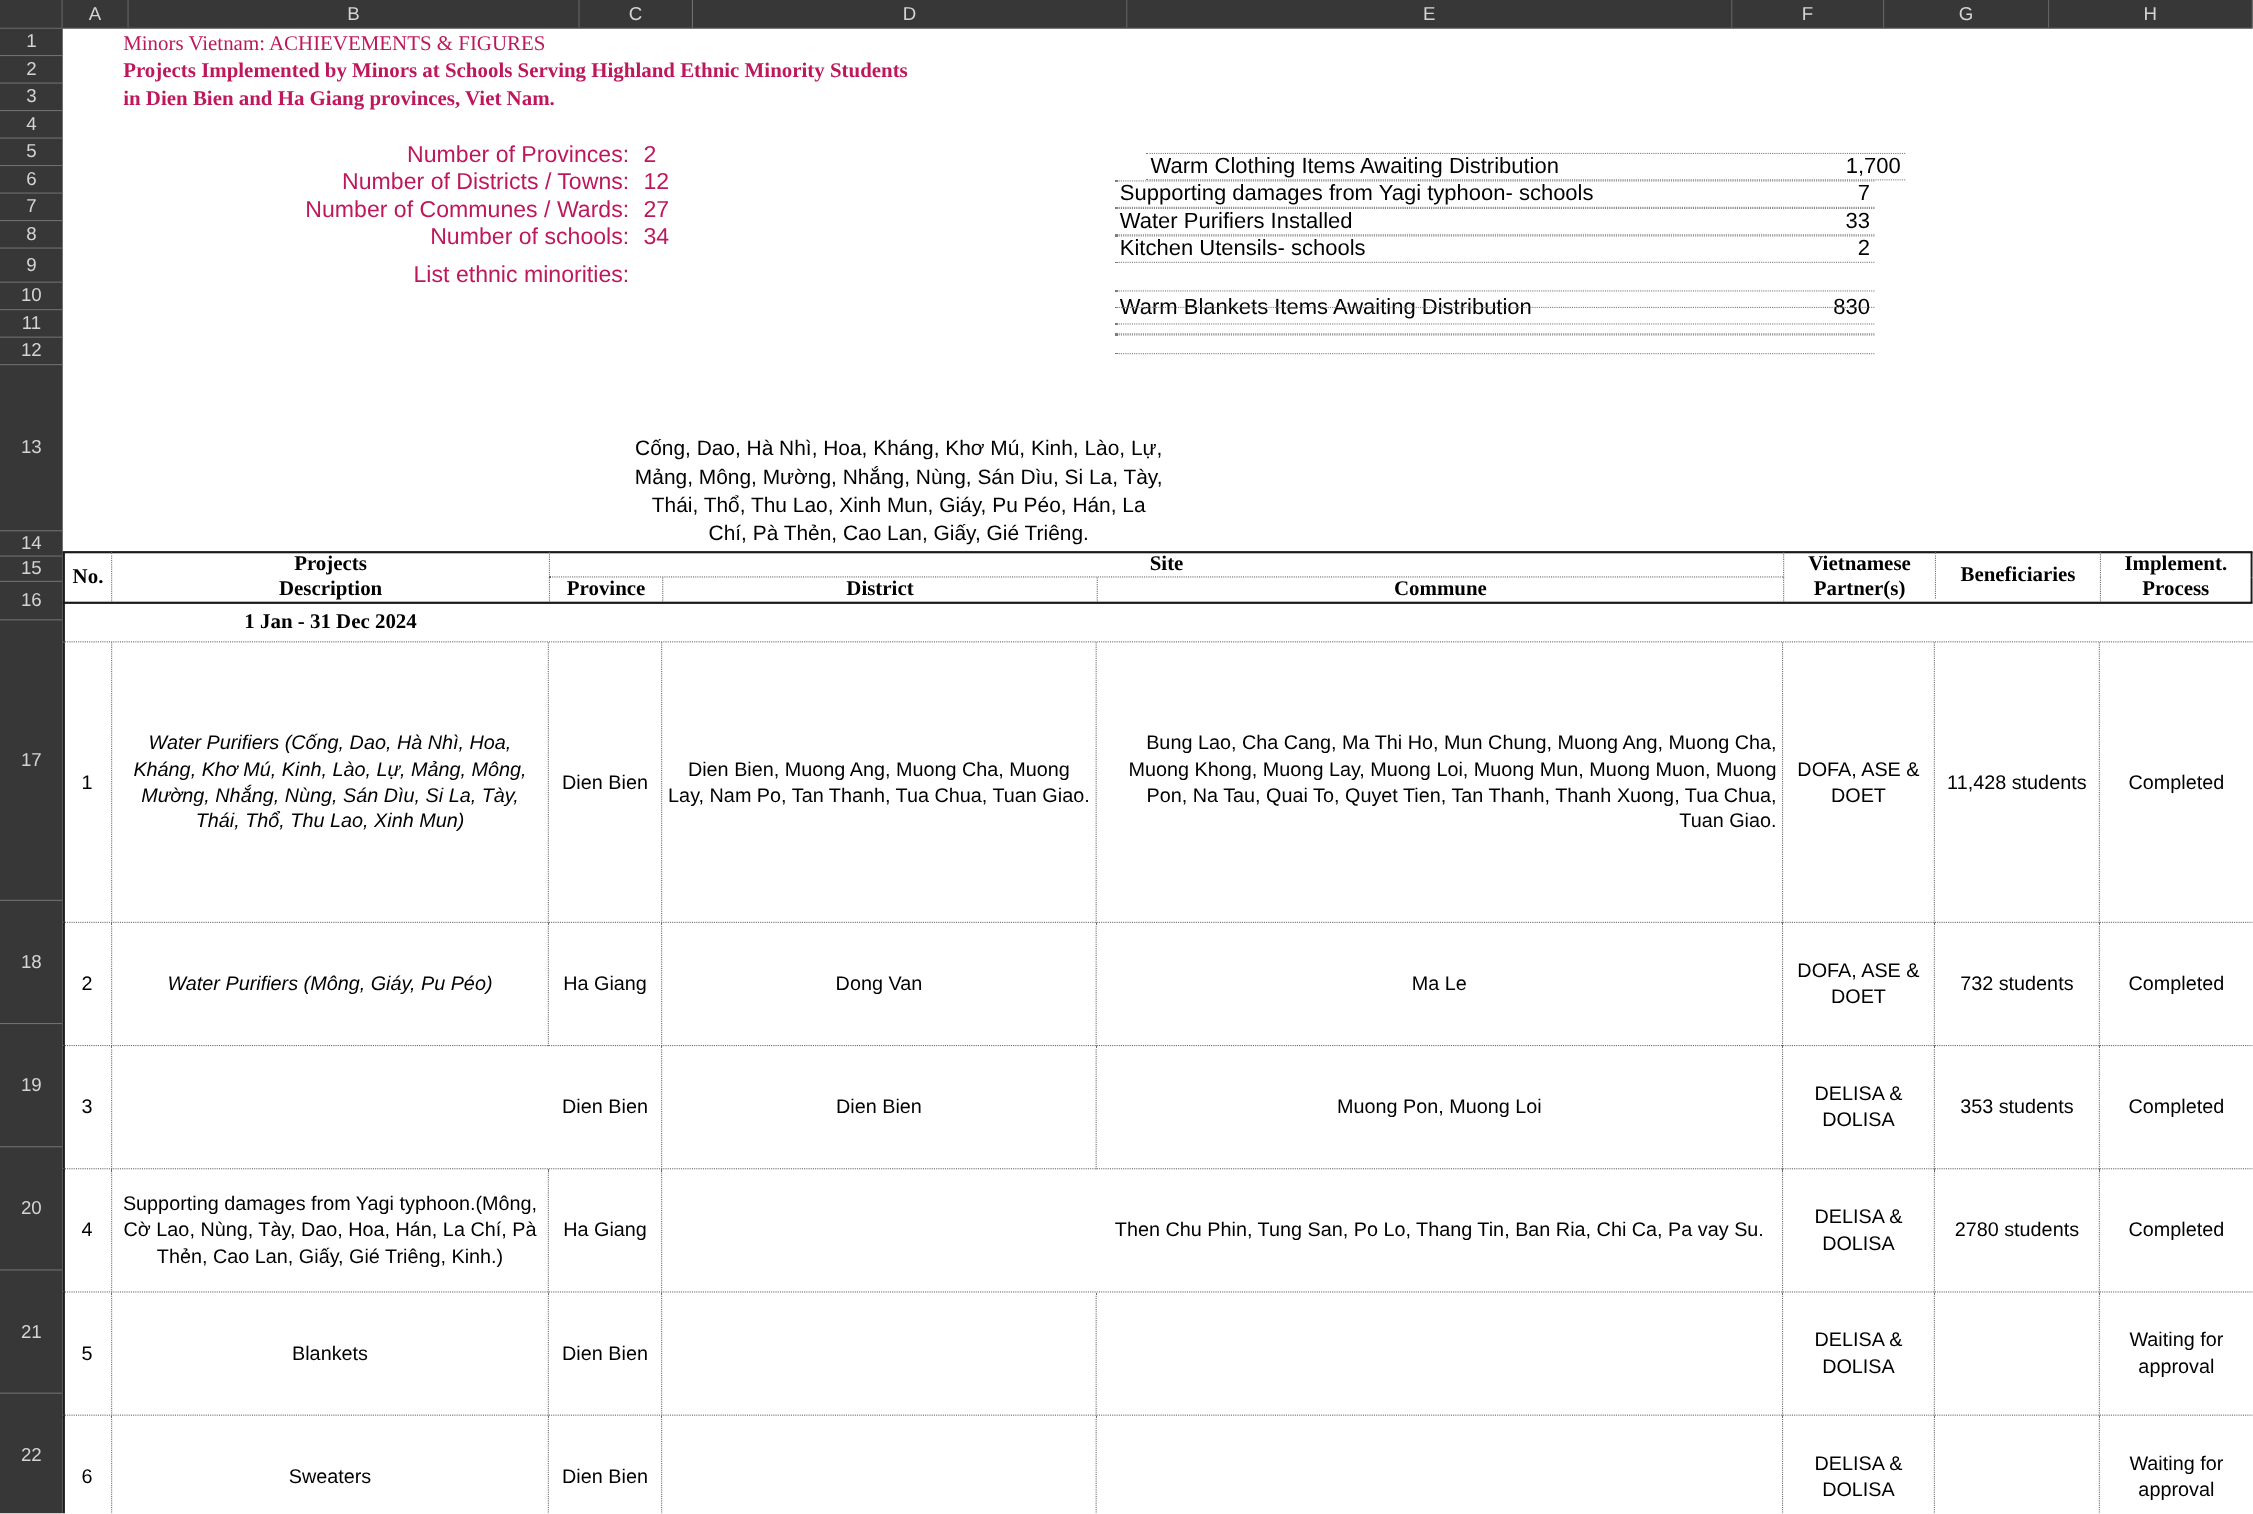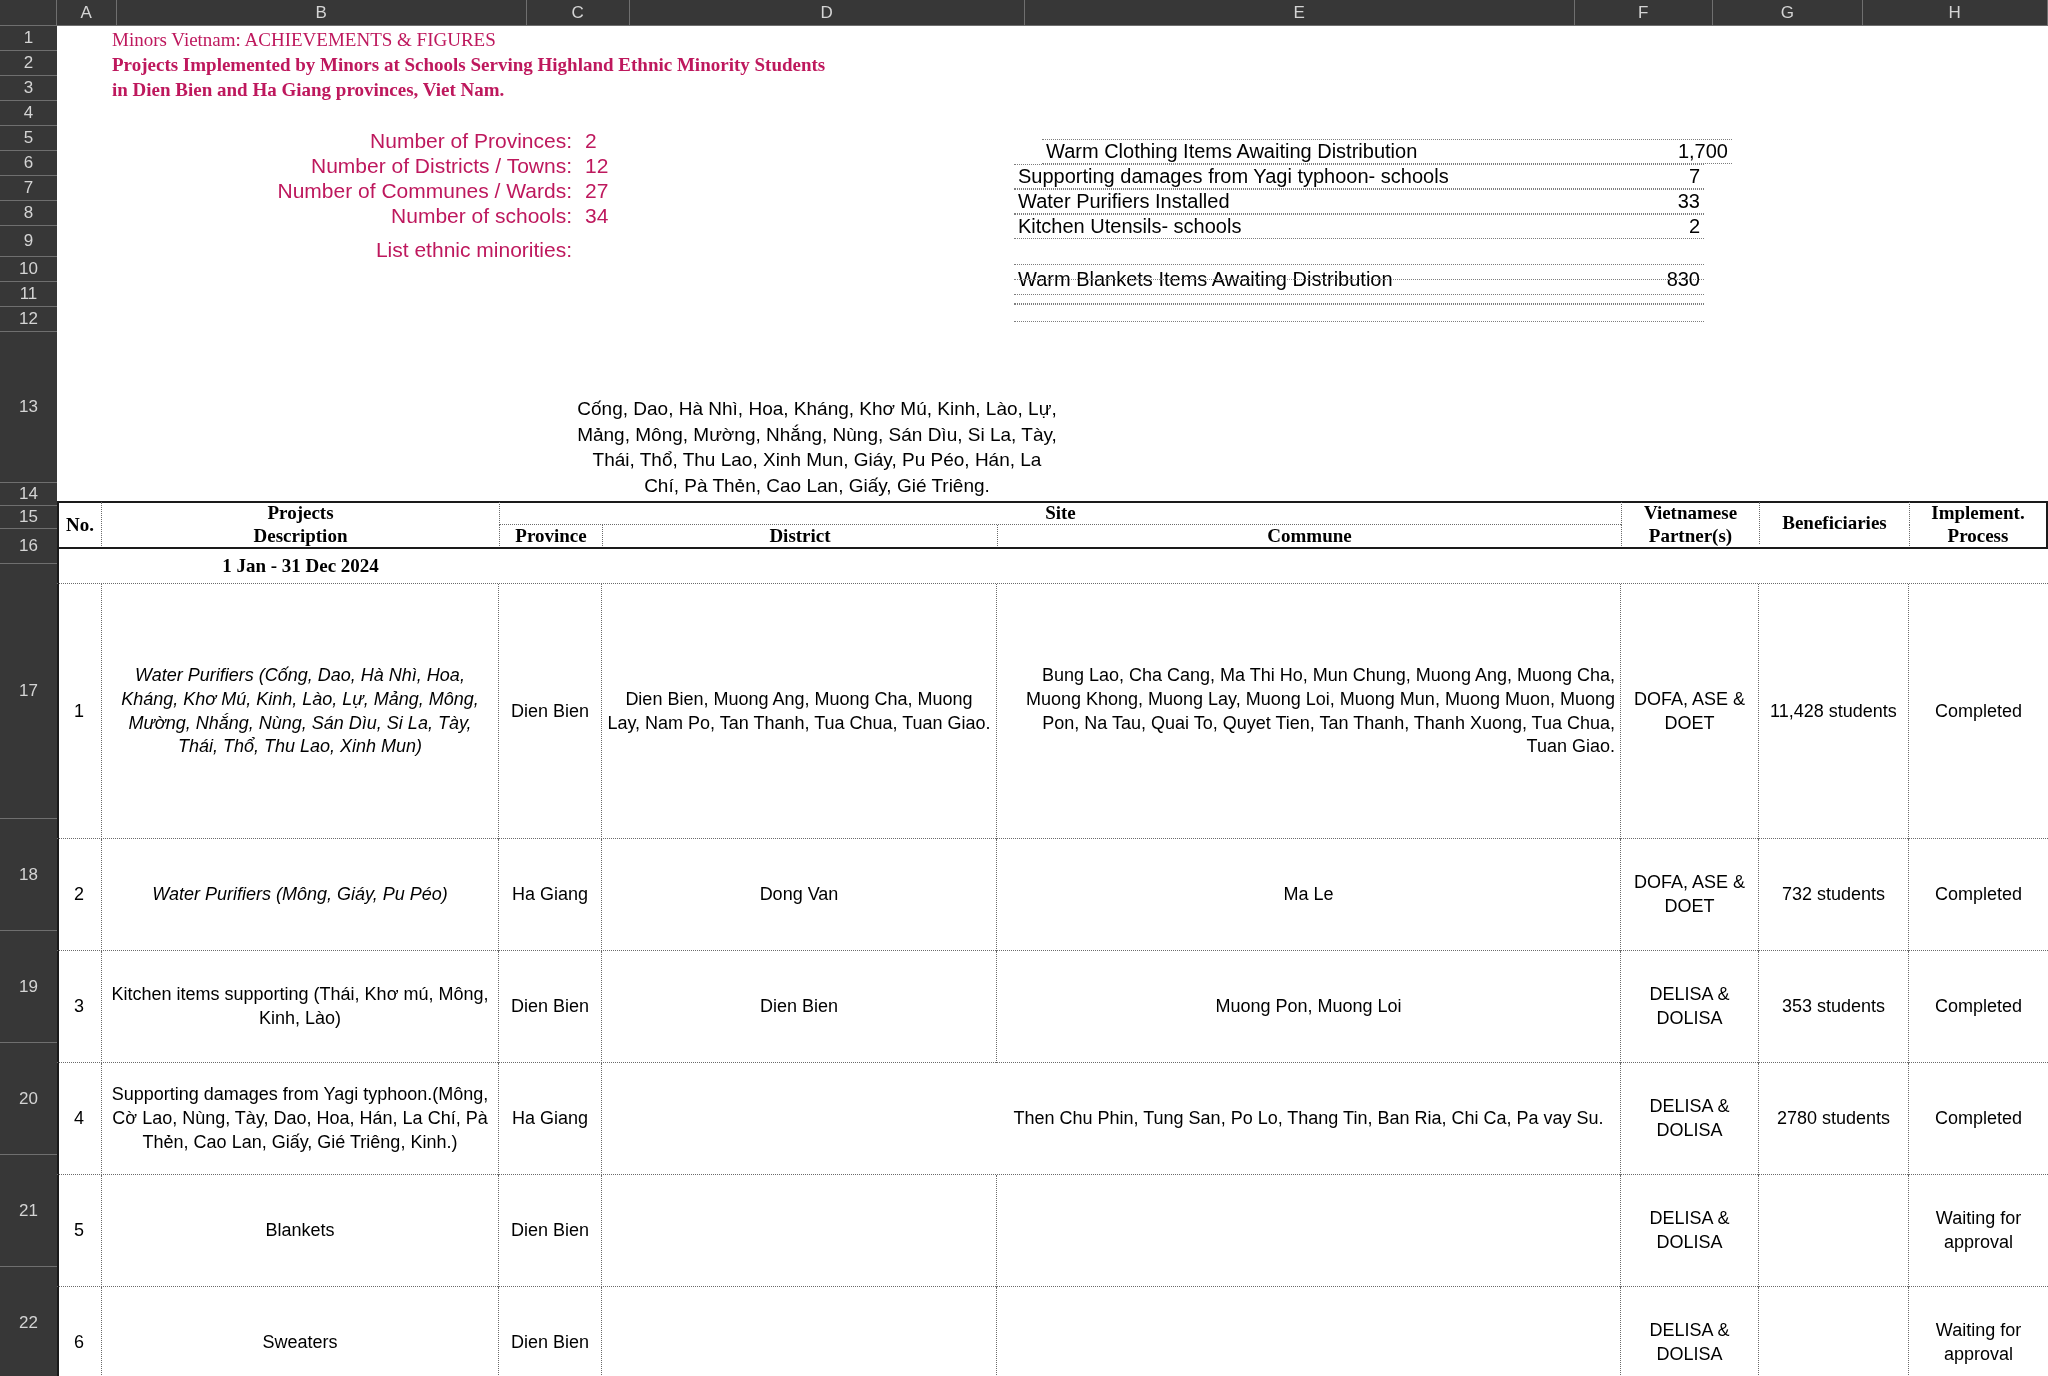--- a/index.html
+++ b/index.html
@@ -322,23 +322,20 @@
     <div class="data-cell" style="left:1852px; top:813px; width:139px; height:112px;">
         <span>Completed</span>
       </div>
     <div class="tb doth-b" style="left:0px; top:924px; width:1991px; height:0;"></div>
 
     <div class="tb solid-l" style="left:0px; top:925px; width:0; height:113px;"></div>
 
     <div class="data-cell dotv-r" style="left:0px; top:925px; width:45px; height:112px;">
         <span>3</span>
       </div>
-    <div class="data-cell dotv-r" style="left:45px; top:925px; width:397px; height:112px;">
-        <span>Kitchen items supporting (Thái, Khơ mú, Mông, Kinh, Lào)</span>
-      </div>
     <div class="data-cell dotv-r" style="left:442px; top:925px; width:103px; height:112px;">
         <span>Dien Bien</span>
       </div>
     <div class="data-cell dotv-r" style="left:545px; top:925px; width:395px; height:112px;">
         <span>Dien Bien</span>
       </div>
     <div class="data-cell dotv-r" style="left:940px; top:925px; width:624px; height:112px;justify-content:flex-end;">
         <span>Muong Pon, Muong Loi</span>
       </div>
     <div class="data-cell dotv-r" style="left:1564px; top:925px; width:138px; height:112px;">

